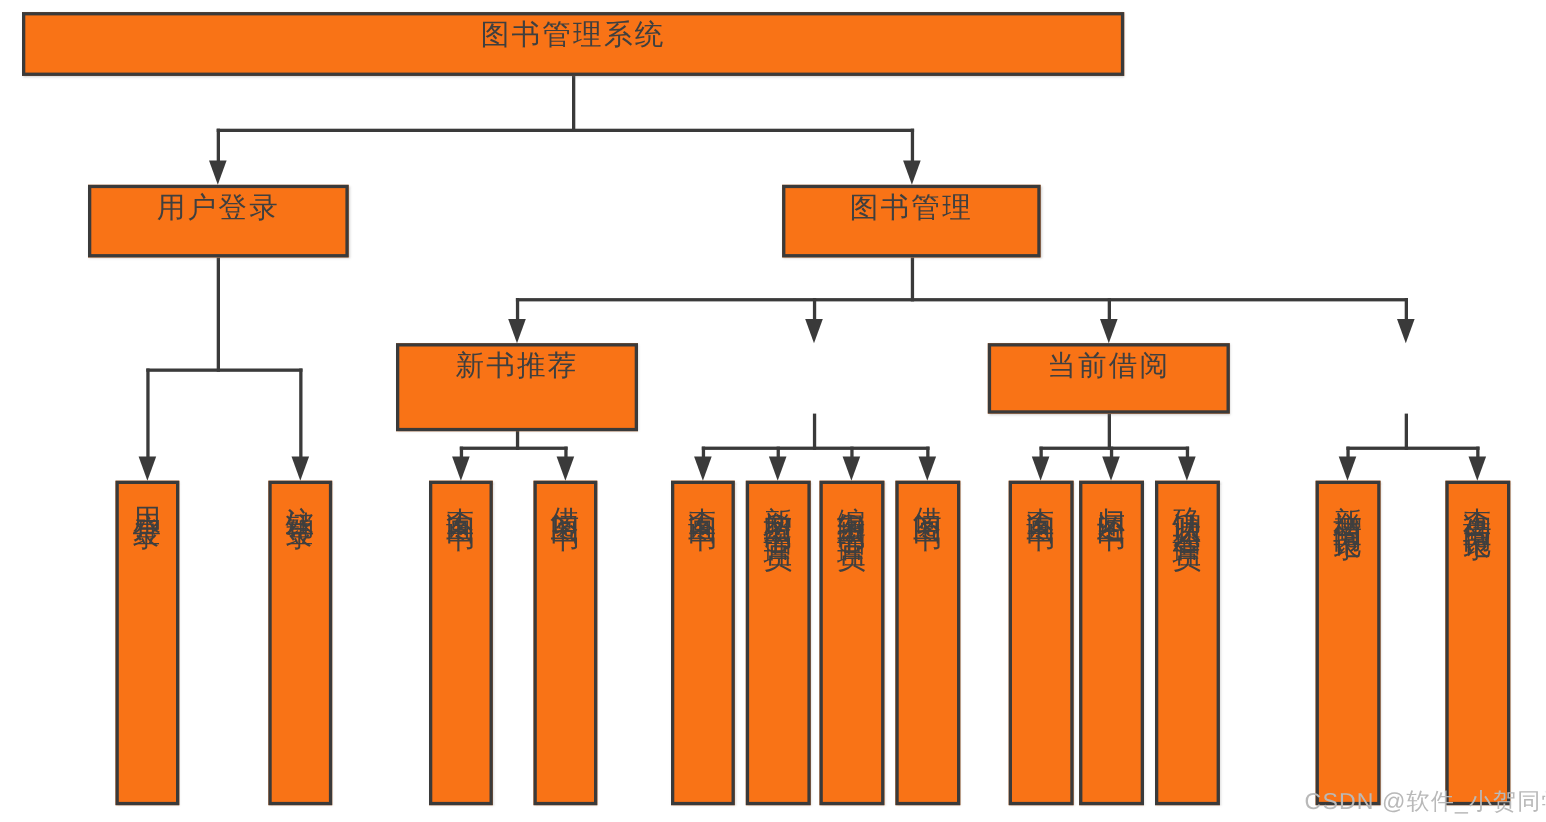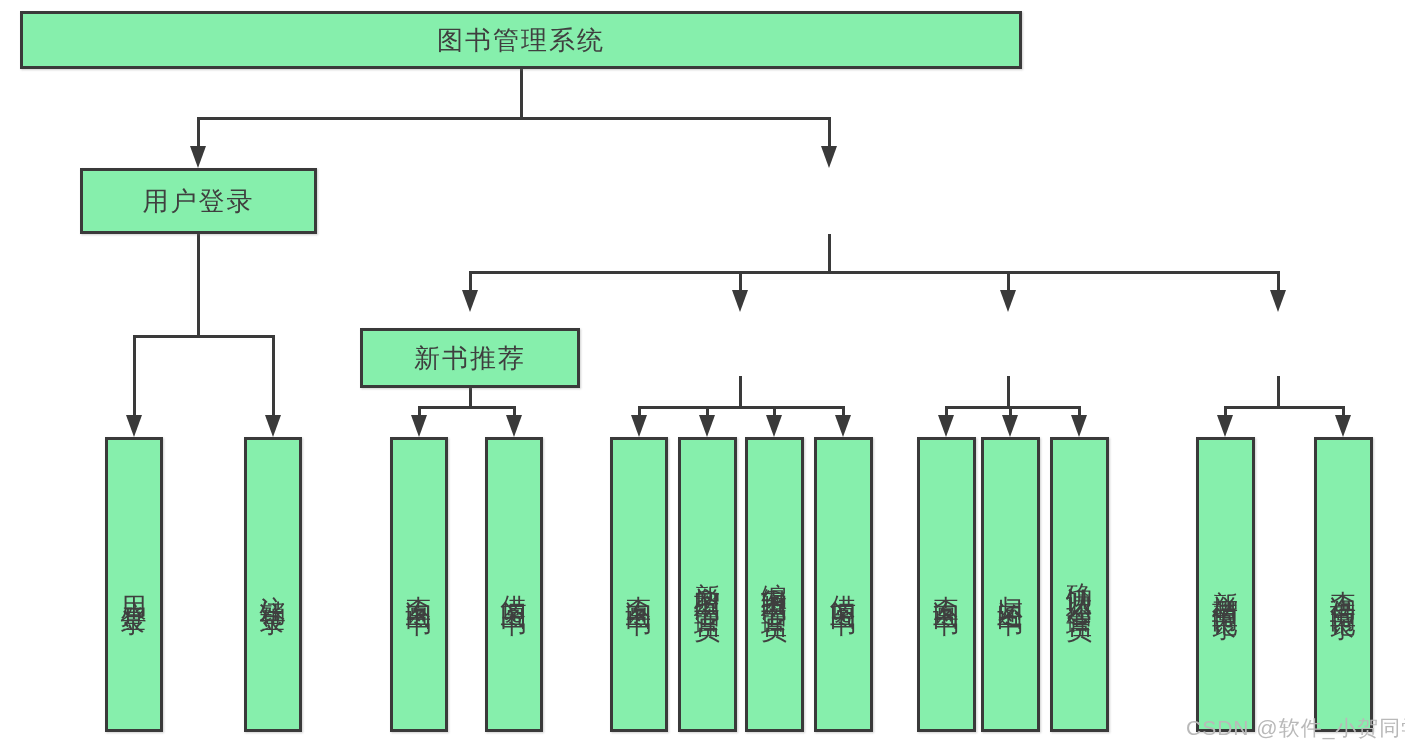--- a/index.html
+++ b/index.html
@@ -12,23 +12,23 @@
     position: relative;
     width: 1405px;
     height: 747px;
     background: #ffffff;
     overflow: hidden;
   }
   .box {
     position: absolute;
     box-sizing: border-box;
     border: 3px solid #3a3a3a;
-    background: #86efac;
+    background: #f97316;
     display: flex;
-    align-items: center;
+    align-items: flex-start;
     justify-content: center;
     z-index: 2;
     box-shadow: 1px 1px 2px rgba(120,120,120,0.35);
   }
   .box .lbl {
     color: #3f3f3f;
     font-size: 26px;
     letter-spacing: 2px;
     white-space: nowrap;
   }
@@ -69,23 +69,29 @@
 
 <div id="stage">
 
   <div class="box" style="left:20px; top:11px; width:1002px; height:58px;">
     <span class="lbl">图书管理系统</span>
   </div>
 
   <div class="box" style="left:80px; top:168px; width:237px; height:66px;">
     <span class="lbl">用户登录</span>
   </div>
+  <div class="box" style="left:711px; top:168px; width:235px; height:66px;">
+    <span class="lbl">图书管理</span>
+  </div>
 
-  <div class="box" style="left:360px; top:328px; width:220px; height:60px;">
+  <div class="box" style="left:360px; top:312px; width:220px; height:80px;">
     <span class="lbl">新书推荐</span>
+  </div>
+  <div class="box" style="left:898px; top:312px; width:220px; height:64px;">
+    <span class="lbl">当前借阅</span>
   </div>
 
   <div class="box vbox" style="left:105px; top:437px; width:58px; height:295px;">
     <span class="lbl">用户登录</span>
   </div>
   <div class="box vbox" style="left:244px; top:437px; width:58px; height:295px;">
     <span class="lbl">注销登录</span>
   </div>
 
   <div class="box vbox" style="left:390px; top:437px; width:58px; height:295px;">

